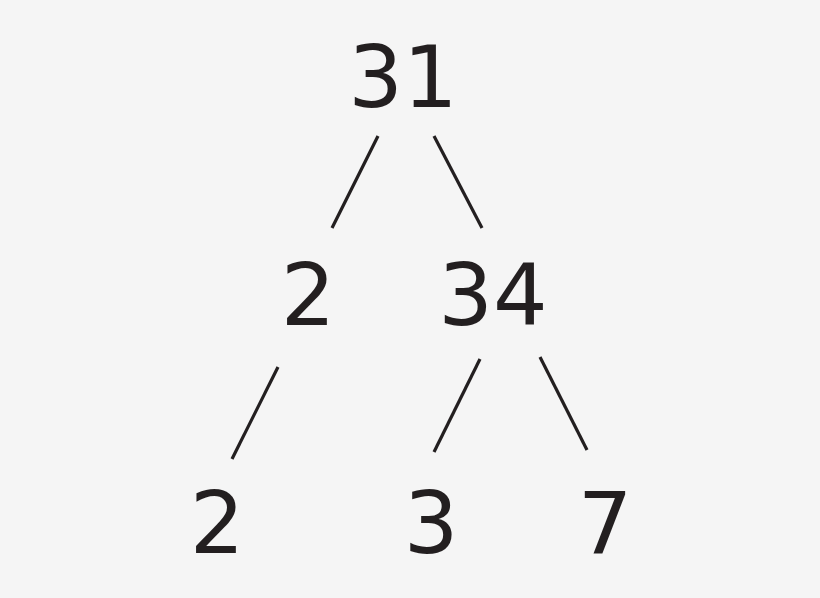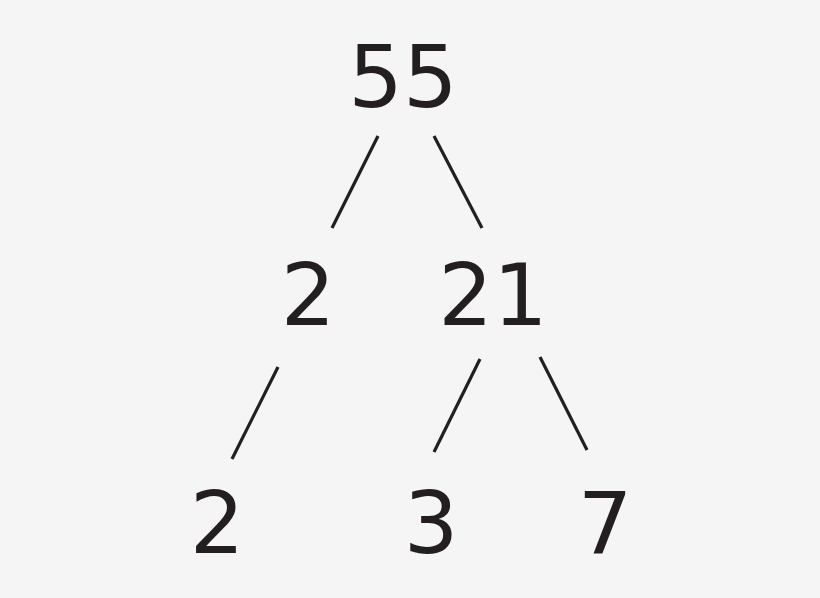--- a/index.html
+++ b/index.html
@@ -23,19 +23,19 @@
 
 <div class="canvas">
   <svg class="edges" width="820" height="598" viewBox="0 0 820 598">
     <line x1="378" y1="136" x2="332" y2="228"></line>
     <line x1="434" y1="136" x2="482" y2="228"></line>
     <line x1="278" y1="367" x2="232" y2="459"></line>
     <line x1="480" y1="359" x2="434" y2="452"></line>
     <line x1="540" y1="357" x2="587" y2="450"></line>
   </svg>
 
-  <div class="num" style="left:403px; top:34px;">55</div>
+  <div class="num" style="left:403px; top:34px;">31</div>
   <div class="num" style="left:308px; top:252px;">2</div>
-  <div class="num" style="left:493px; top:252px;">21</div>
+  <div class="num" style="left:493px; top:252px;">34</div>
   <div class="num" style="left:217px; top:480px;">2</div>
   <div class="num" style="left:431px; top:480px;">3</div>
   <div class="num" style="left:605px; top:480px;">7</div>
 </div>
 
 </body></html>

